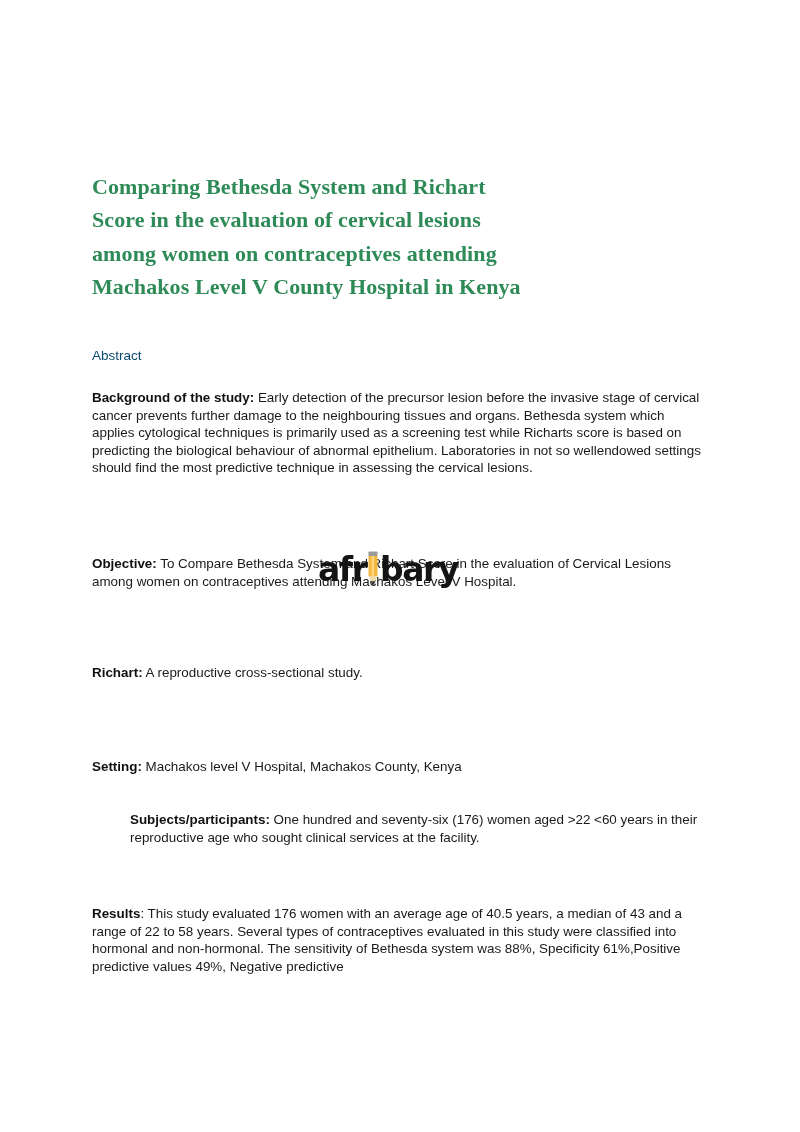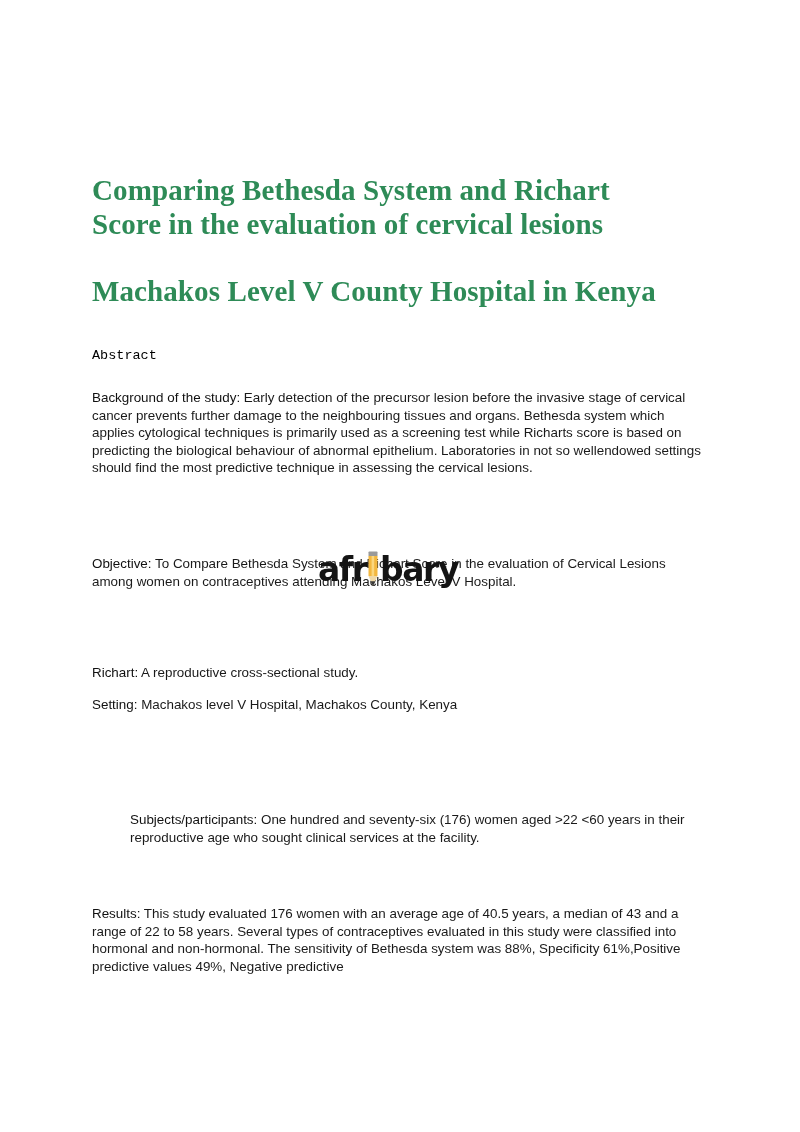--- a/index.html
+++ b/index.html
@@ -24,58 +24,58 @@
   }
 
   
   .doc-title {
     position: absolute;
     left: 92px;
     top: 155px;
     width: 620px;
     font-family: "Liberation Serif", serif;
     font-weight: bold;
-    font-size: 29px;
+    font-size: 22px;
     line-height: 33.5px;
     color: #2e8b57;
     letter-spacing: 0.1px;
   }
 
   
   .abstract-heading {
     position: absolute;
     left: 92px;
     top: 348px;
-    font-family: Liberation Mono, monospace;
+    font-family: Liberation Sans, sans-serif;
     font-weight: normal;
     font-size: 13.5px;
     line-height: 16px;
-    color: #000000;
+    color: #0c4a6e;
   }
 
   
   .body-block {
     position: absolute;
     left: 92px;
     width: 616px;
     font-family: "Liberation Sans", sans-serif;
     font-size: 13.4px;
     line-height: 17.4px;
     color: #1a1a1a;
     text-align: left;
   }
   .body-block .lbl {
-    font-weight: normal;
+    font-weight: bold;
     color: #111111;
   }
 
   .blk-background { top: 376px; }
   .blk-objective  { top: 542px; }
   .blk-design     { top: 651px; }
-  .blk-setting    { top: 683px; }
+  .blk-setting    { top: 745px; }
   .blk-subjects   { top: 798px; margin-left: 38px; }
   .blk-results    { top: 892px; }
 
   
   .watermark {
     position: absolute;
     left: 318px;
     top: 549px;
     width: 156px;
     height: 42px;
@@ -91,21 +91,21 @@
   }
 </style>
 </head>
 <body>
 
 <div class="page">
 
   <h1 class="doc-title">
     <span>Comparing Bethesda System and Richart</span><br>
     <span>Score in the evaluation of cervical lesions</span><br>
-    <br>
+    <span>among women on contraceptives attending</span><br>
     <span>Machakos Level V County Hospital in Kenya</span>
   </h1>
 
   <div class="abstract-heading">Abstract</div>
 
   <p class="body-block blk-background"><span class="lbl">Background of the study:</span><span> Early detection of the precursor lesion before the invasive stage of cervical cancer prevents further damage to the neighbouring tissues and organs. Bethesda system which applies cytological techniques is primarily used as a screening test while Richarts score is based on predicting the biological behaviour of abnormal epithelium. Laboratories in not so wellendowed settings should find the most predictive technique in assessing the cervical lesions.</span></p>
 
   <p class="body-block blk-objective"><span class="lbl">Objective:</span><span> To Compare Bethesda System and Richart Score in the evaluation of Cervical Lesions among women on contraceptives attending Machakos Level V Hospital.</span></p>
 
   <p class="body-block blk-design"><span class="lbl">Richart:</span><span> A reproductive cross-sectional study.</span></p>

